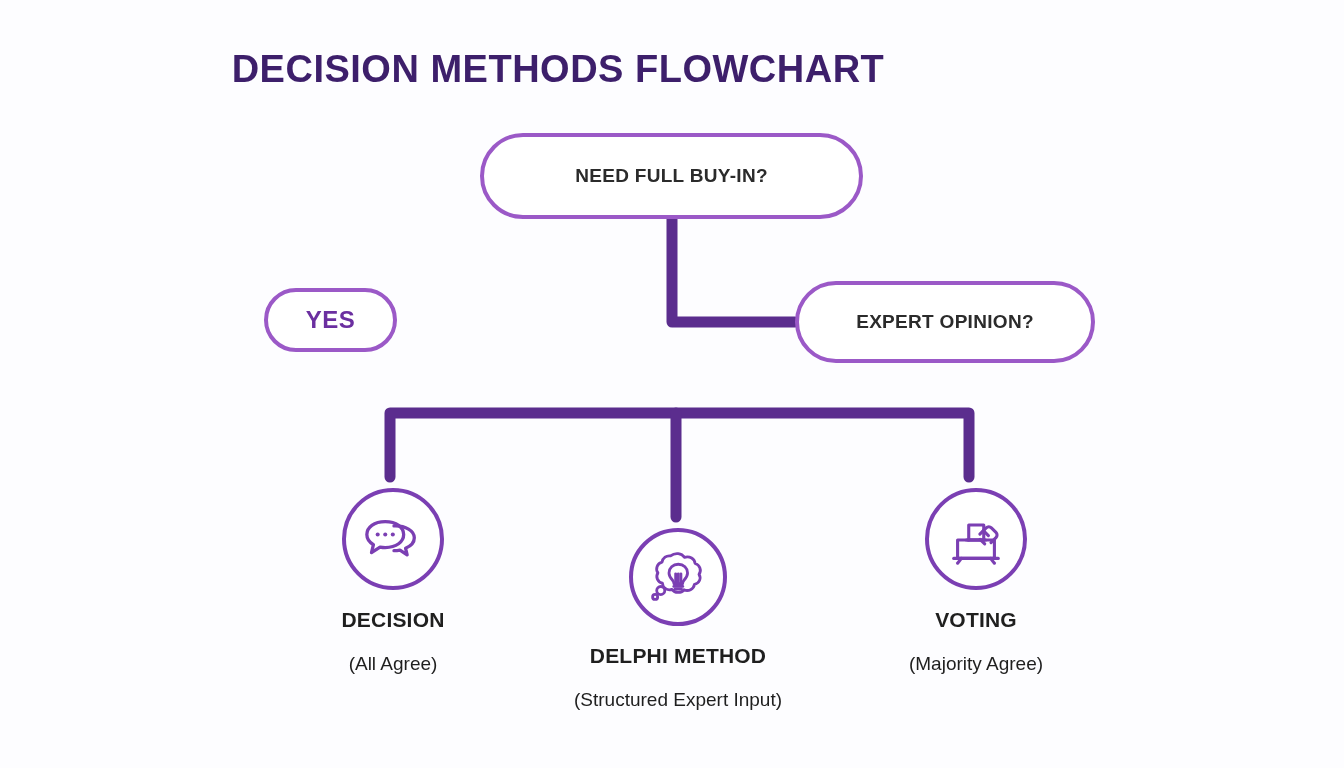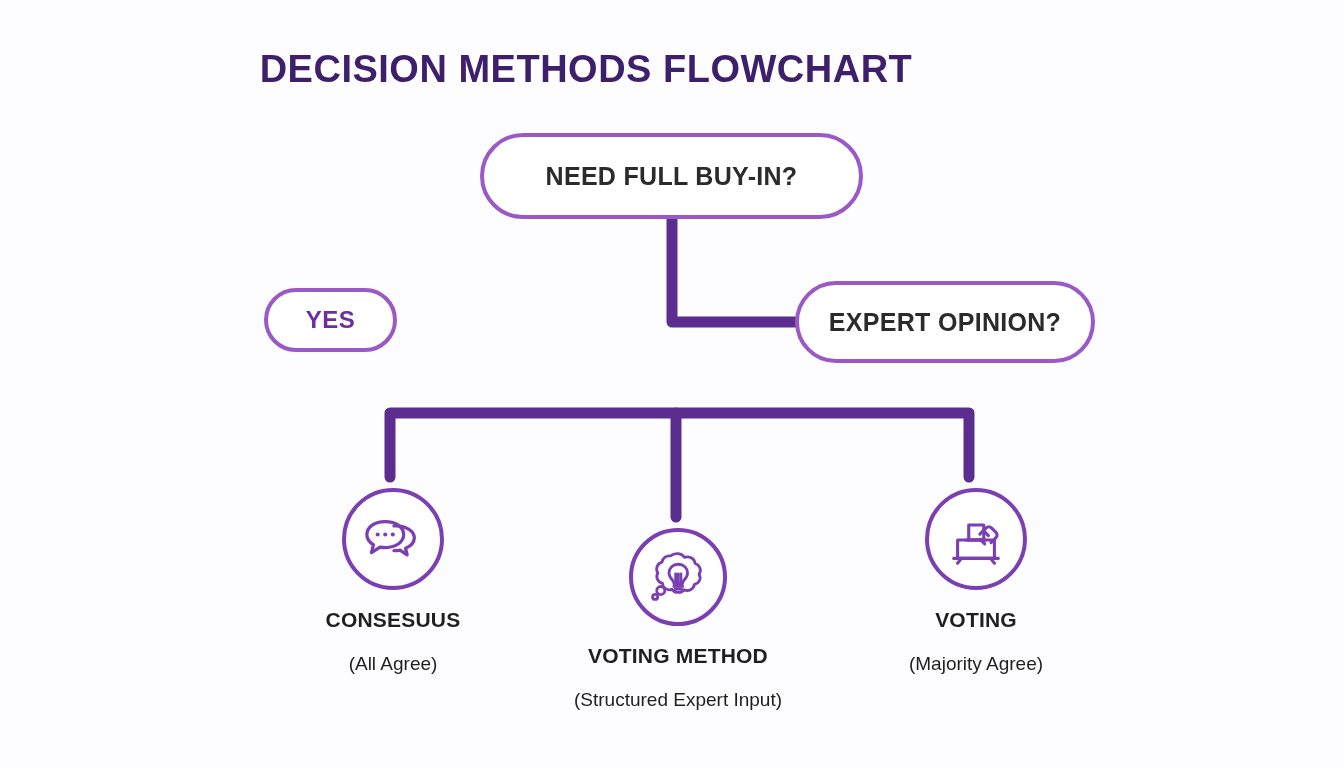--- a/index.html
+++ b/index.html
@@ -25,21 +25,20 @@
     position: absolute;
     left: 0;
     top: 48px;
     width: 1116px;
     text-align: center;
     font-size: 38px;
     font-weight: bold;
     letter-spacing: 0.5px;
     color: #3d1f6b;
     white-space: nowrap;
-    margin-left: 28px;
   }
 
   
   #connectors {
     position: absolute;
     left: 0;
     top: 0;
     width: 1344px;
     height: 768px;
     pointer-events: none;
@@ -53,21 +52,21 @@
     border: 4px solid #9b59c7;
     border-radius: 999px;
     display: flex;
     align-items: center;
     justify-content: center;
     color: #2b2b2b;
     font-weight: bold;
     white-space: nowrap;
   }
   .pill.decision {
-    font-size: 25px;
+    font-size: 19px;
     letter-spacing: 0.3px;
   }
   .pill.badge {
     font-size: 24px;
     color: #6b2fa0;
     letter-spacing: 0.5px;
   }
 
   #pill-need-buyin {
     left: 480px;
@@ -195,21 +194,21 @@
           <path d="M 24 14 C 12.5 14 5 20 5 27.4 C 5 31.6 7.6 35.4 11.8 37.9
                    L 9.8 46 L 18.6 40.3 C 20.3 40.6 22.1 40.8 24 40.8
                    C 35.5 40.8 43 34.8 43 27.4 C 43 20 35.5 14 24 14 Z"></path>
 
           <circle cx="16.2" cy="27.4" r="2.1" fill="#7b3fb3" stroke="none"></circle>
           <circle cx="24.0" cy="27.4" r="2.1" fill="#7b3fb3" stroke="none"></circle>
           <circle cx="31.8" cy="27.4" r="2.1" fill="#7b3fb3" stroke="none"></circle>
         </g>
       </svg>
     </div>
-    <div class="outcome-label">CONSESUUS</div>
+    <div class="outcome-label">DECISION</div>
     <div class="outcome-sub">(All Agree)</div>
   </div>
 
   <div class="outcome" id="outcome-delphi">
     <div class="icon-circle">
       <svg width="60" height="60" viewBox="0 0 64 64">
         <g fill="none" stroke="#7b3fb3" stroke-width="3" stroke-linecap="round" stroke-linejoin="round">
 
           <path d="M 24 9.5 C 29 5.5 36 6.5 38.8 11
                    C 44.5 9.2 49.8 12.6 50.2 17.6
@@ -234,21 +233,21 @@
 
           <path d="M 29.5 39.2 L 29.5 28.6"></path>
           <path d="M 32.3 39.2 L 32.3 28.6"></path>
           <path d="M 35.1 39.2 L 35.1 28.6"></path>
 
           <path d="M 27.5 42.0 L 37.1 42.0"></path>
           <path d="M 28.9 44.8 L 35.7 44.8"></path>
         </g>
       </svg>
     </div>
-    <div class="outcome-label">VOTING METHOD</div>
+    <div class="outcome-label">DELPHI METHOD</div>
     <div class="outcome-sub">(Structured Expert Input)</div>
   </div>
 
   <div class="outcome" id="outcome-voting">
     <div class="icon-circle">
       <svg width="62" height="62" viewBox="0 0 64 64">
         <g fill="none" stroke="#7b3fb3" stroke-width="3.2" stroke-linecap="round" stroke-linejoin="round">
 
           <path d="M 13 33 L 51 33 L 51 52 L 13 52 Z"></path>
 

